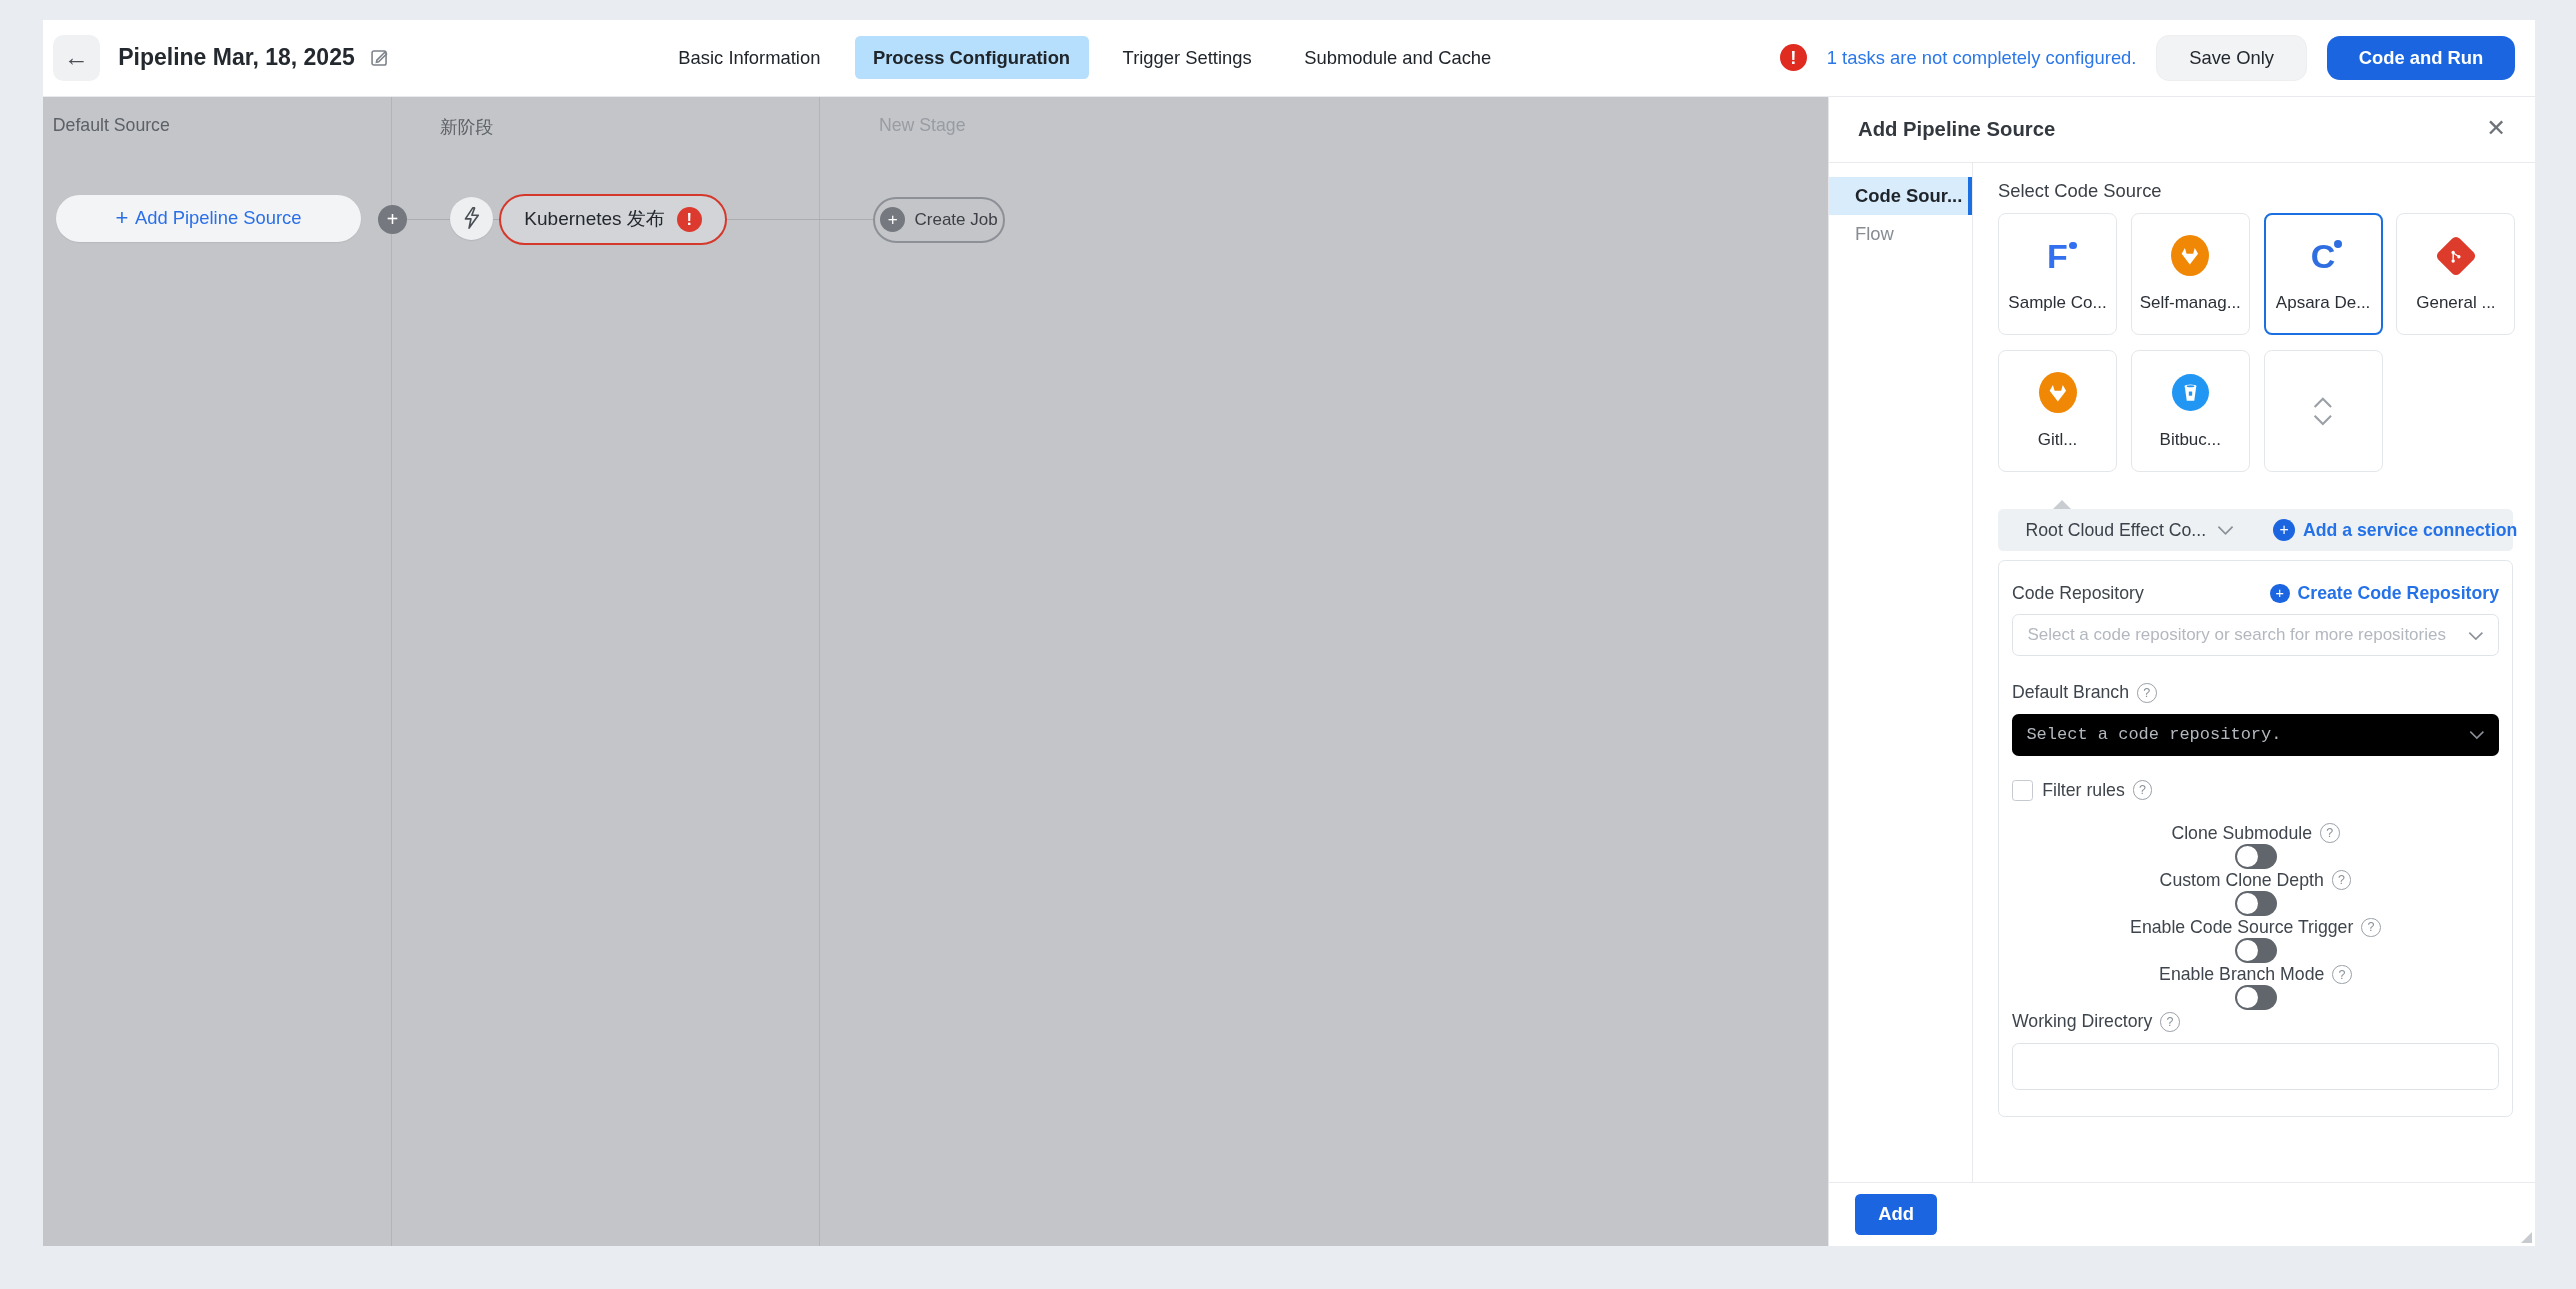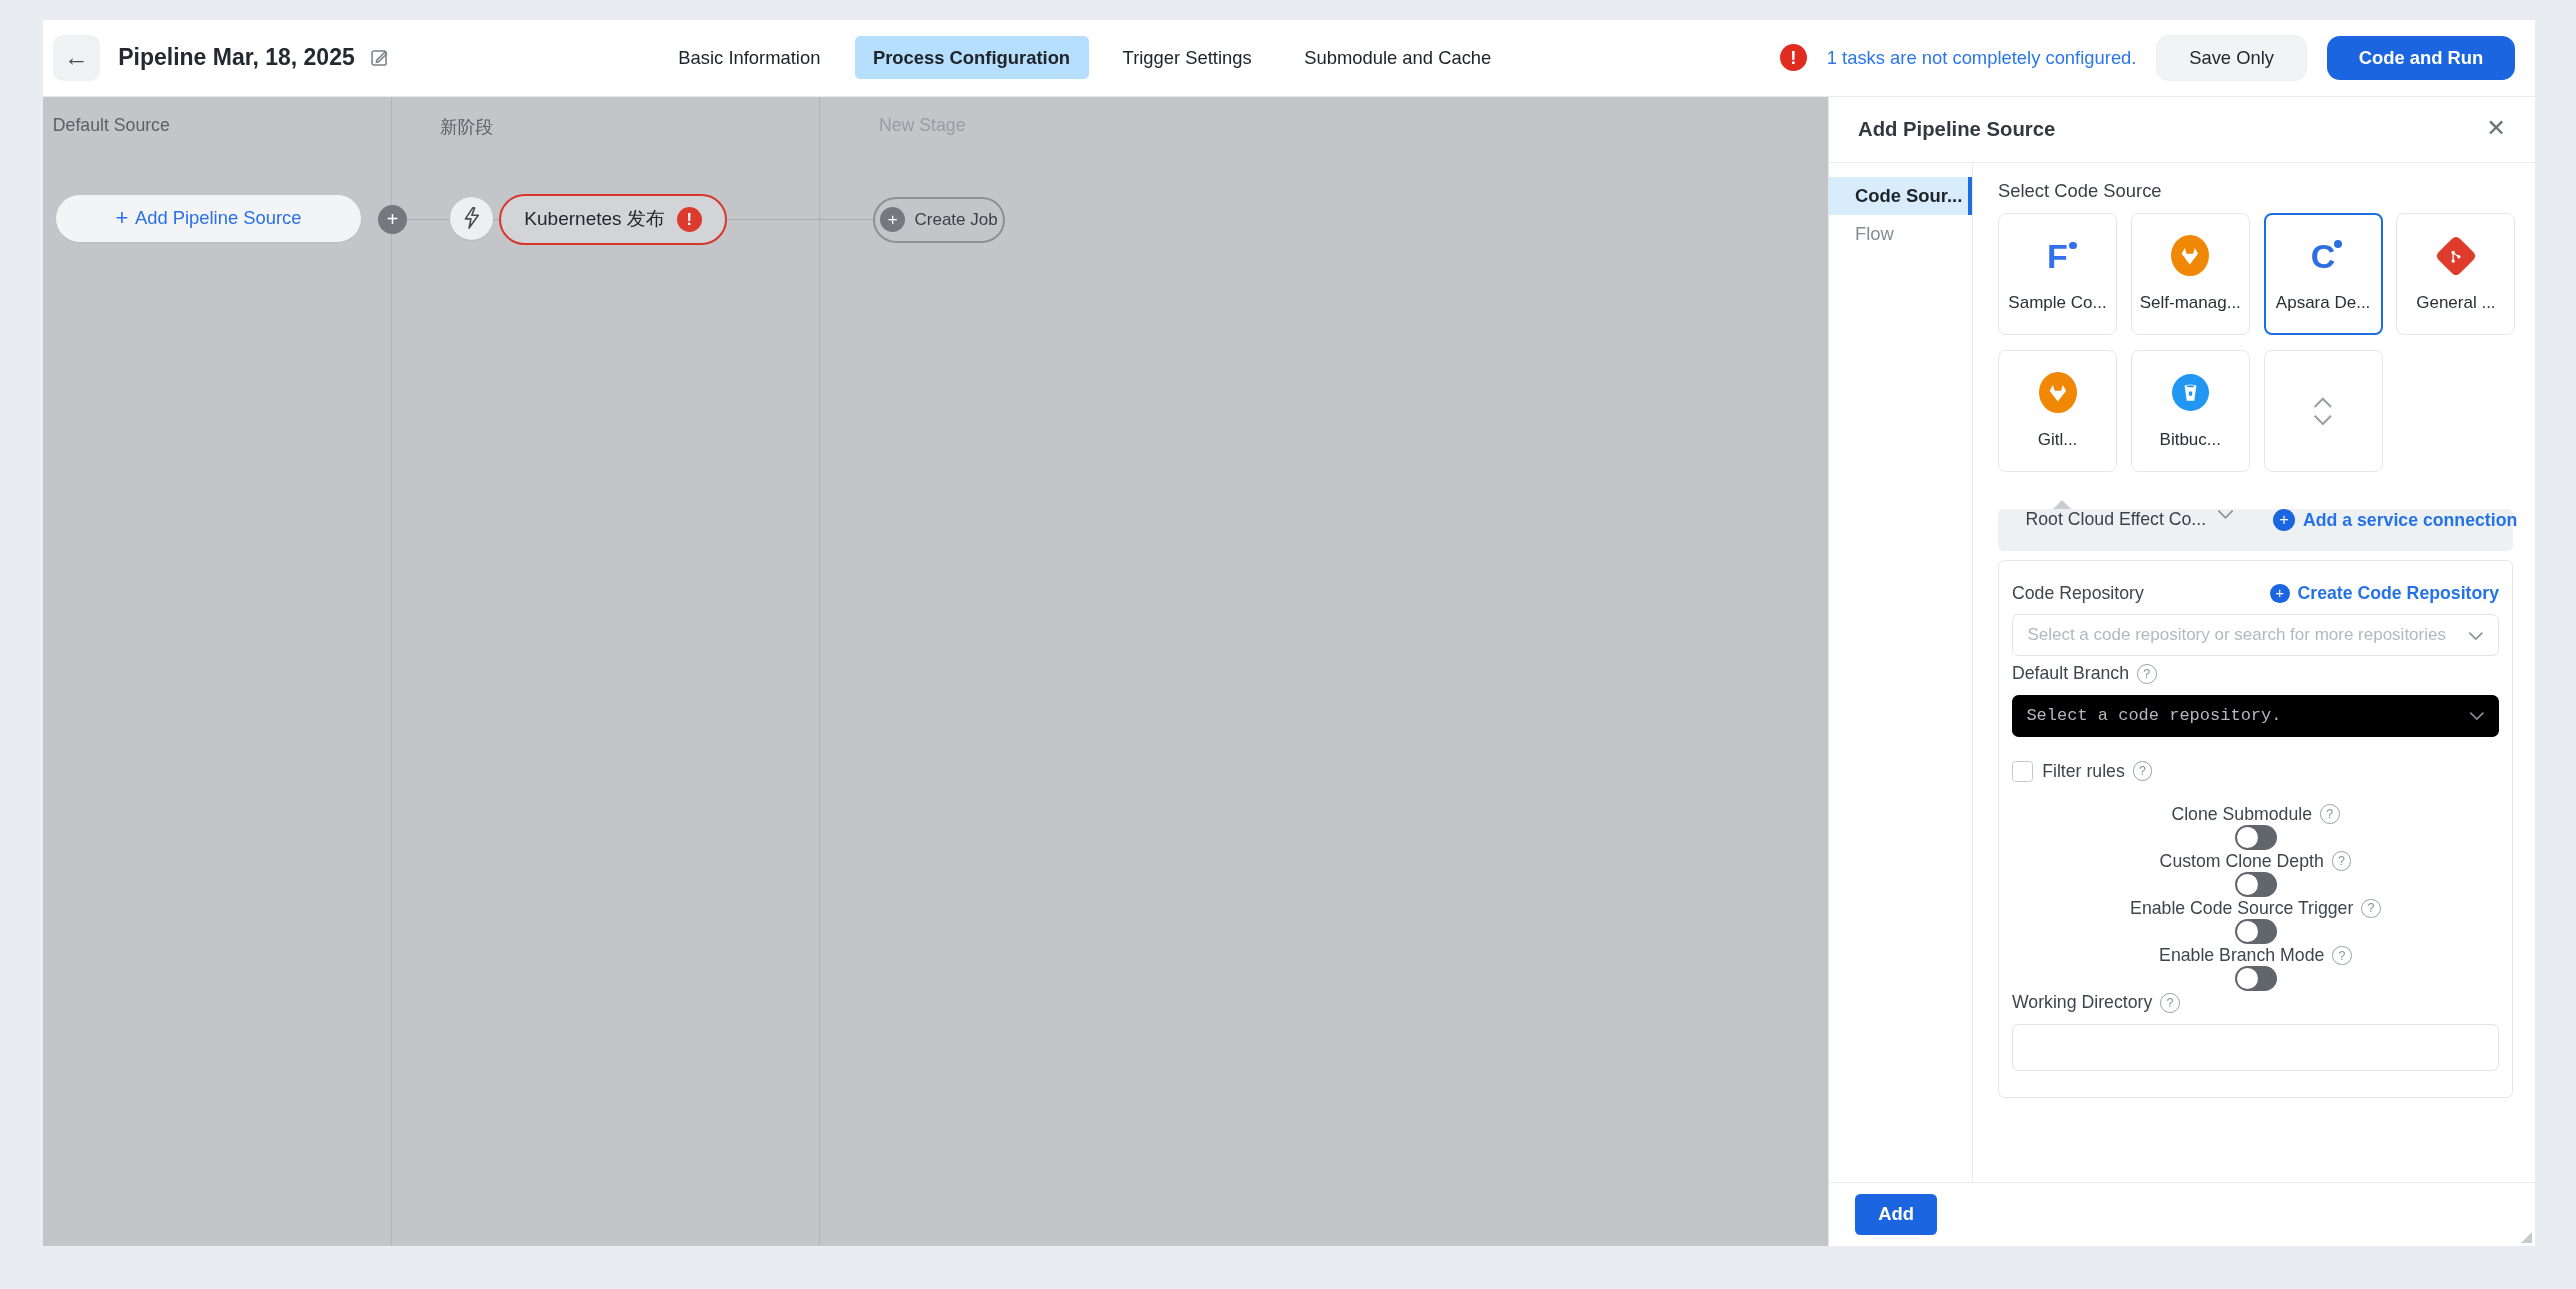--- a/index.html
+++ b/index.html
@@ -155,21 +155,21 @@
   }
   
   .svc-bar-wrap { position:relative; margin-top:37px; }
   .svc-notch {
     position:absolute; top:-9.2px; left:55px; width:0; height:0;
     border-left:9.2px solid transparent; border-right:9.2px solid transparent;
     border-bottom:9.2px solid #c9cdd1;
   }
   .svc-bar {
     height:42px; background:#edf1f4; border-radius:5.2px;
-    display:flex; align-items:flex-start; padding:0 17px; gap:10.5px;
+    display:flex; align-items:center; padding:0 17px; gap:10.5px;
   }
   .svc-name { font-size:17.7px; color:#3c424a; white-space:nowrap; cursor:pointer; }
   .chev { color:#8a9097; display:flex; }
   .svc-add { display:flex; align-items:center; gap:7.9px; margin-left:29px; cursor:pointer; }
   .blue-plus {
     width:22px; height:22px; border-radius:50%; background:#1b66e0; color:#fff;
     font-size:15.7px; display:flex; align-items:center; justify-content:center; flex:0 0 auto;
   }
   .link-blue { font-size:17.7px; color:#2572e8; white-space:nowrap; }
   
@@ -183,21 +183,21 @@
     width:19.7px; height:19.7px; border-radius:50%; border:1.3px solid #9aa0a7; color:#8a9097;
     font-size:12.5px; display:flex; align-items:center; justify-content:center; flex:0 0 auto;
     cursor:pointer;
   }
   .select {
     height:42px; border:1.3px solid #dfe3e7; border-radius:6.6px; background:#fff;
     display:flex; align-items:center; padding:0 14.4px; cursor:pointer;
   }
   .select .ph { flex:1; font-size:17px; color:#b3b8bf; white-space:nowrap; overflow:hidden; text-overflow:ellipsis; }
   .select.disabled { background:#000000; border:none;font-family:Liberation Mono, monospace; }
-  .mb30 { margin-bottom:7px; } .mb36 { margin-bottom:23.6px; }
+  .mb30 { margin-bottom:26px; } .mb36 { margin-bottom:23.6px; }
   .check-row { display:flex; align-items:center; gap:9.2px; margin-bottom:22px; }
   .checkbox {
     width:21px; height:21px; border:1.3px solid #c6cad0; border-radius:3.3px; background:#fff; cursor:pointer;
   }
   .toggle-row { display:flex; align-items:center; justify-content:space-between; margin-bottom:19.7px; height:27.5px;flex-direction:column; }
   .toggle {
     width:42px; height:25px; border-radius:12.5px; background:#61666d; position:relative; cursor:pointer; flex:0 0 auto;
   }
   .toggle .knob {
     position:absolute; left:2px; top:2px; width:21px; height:21px; border-radius:50%; background:#fff;

